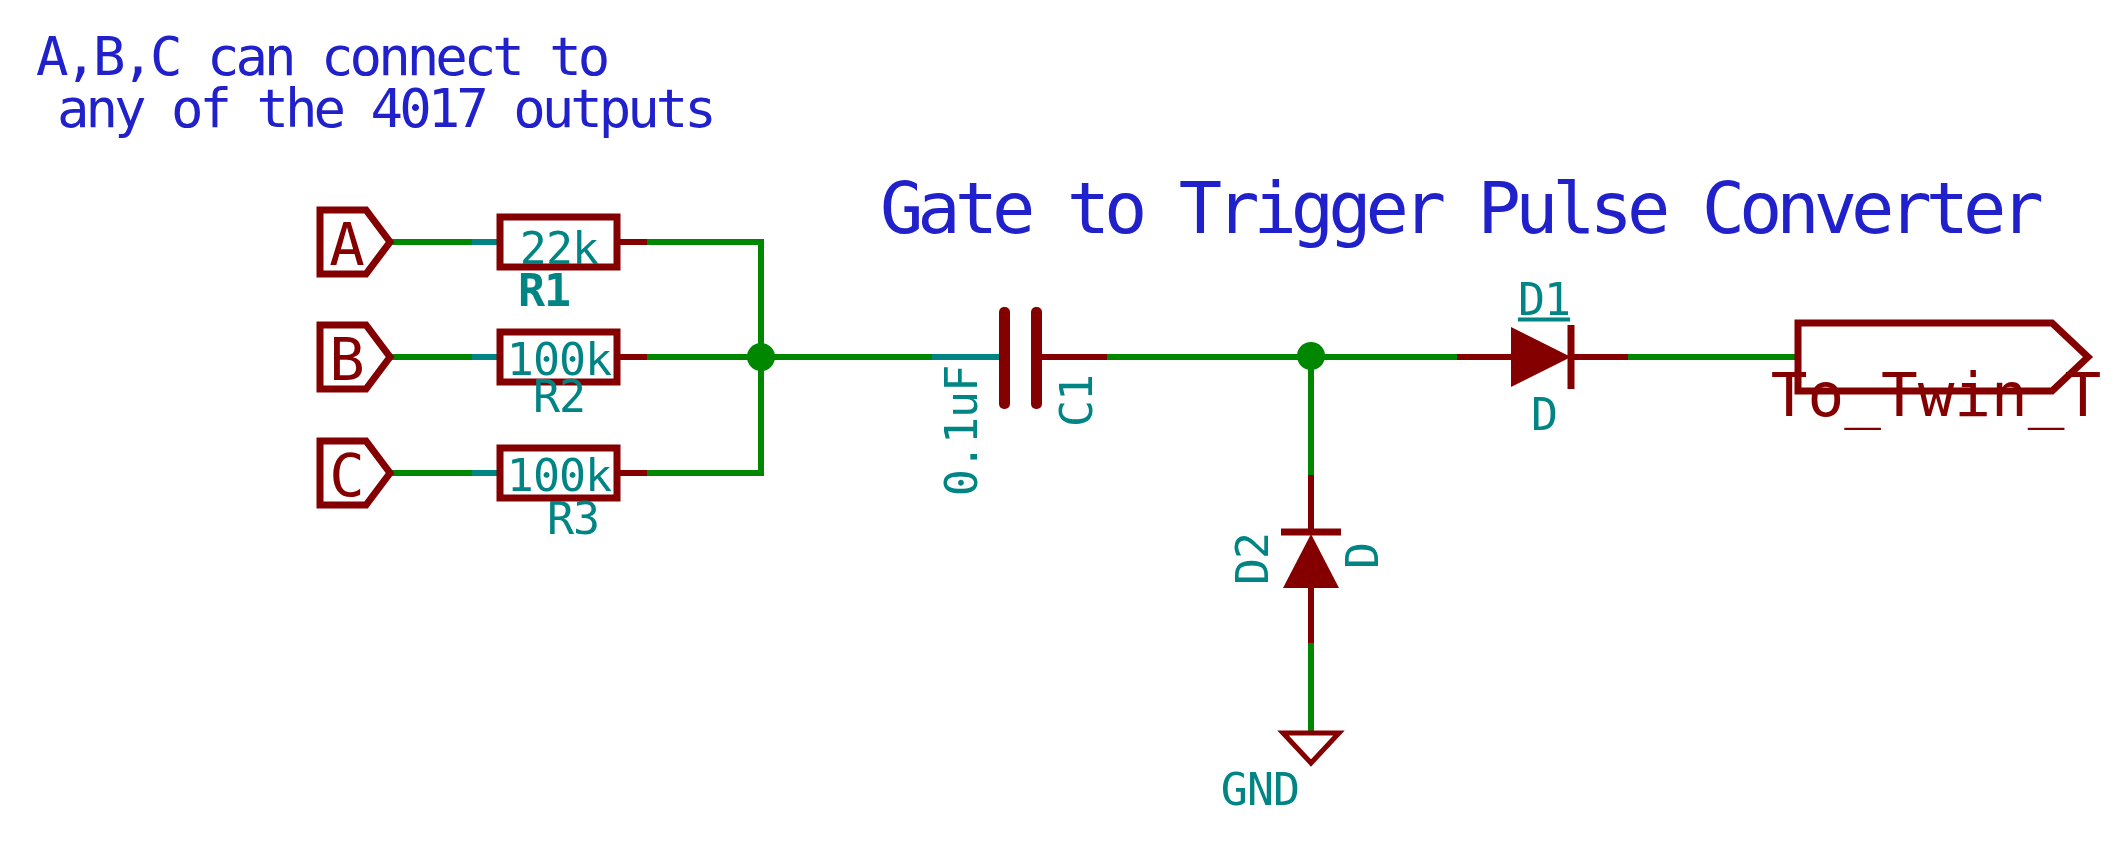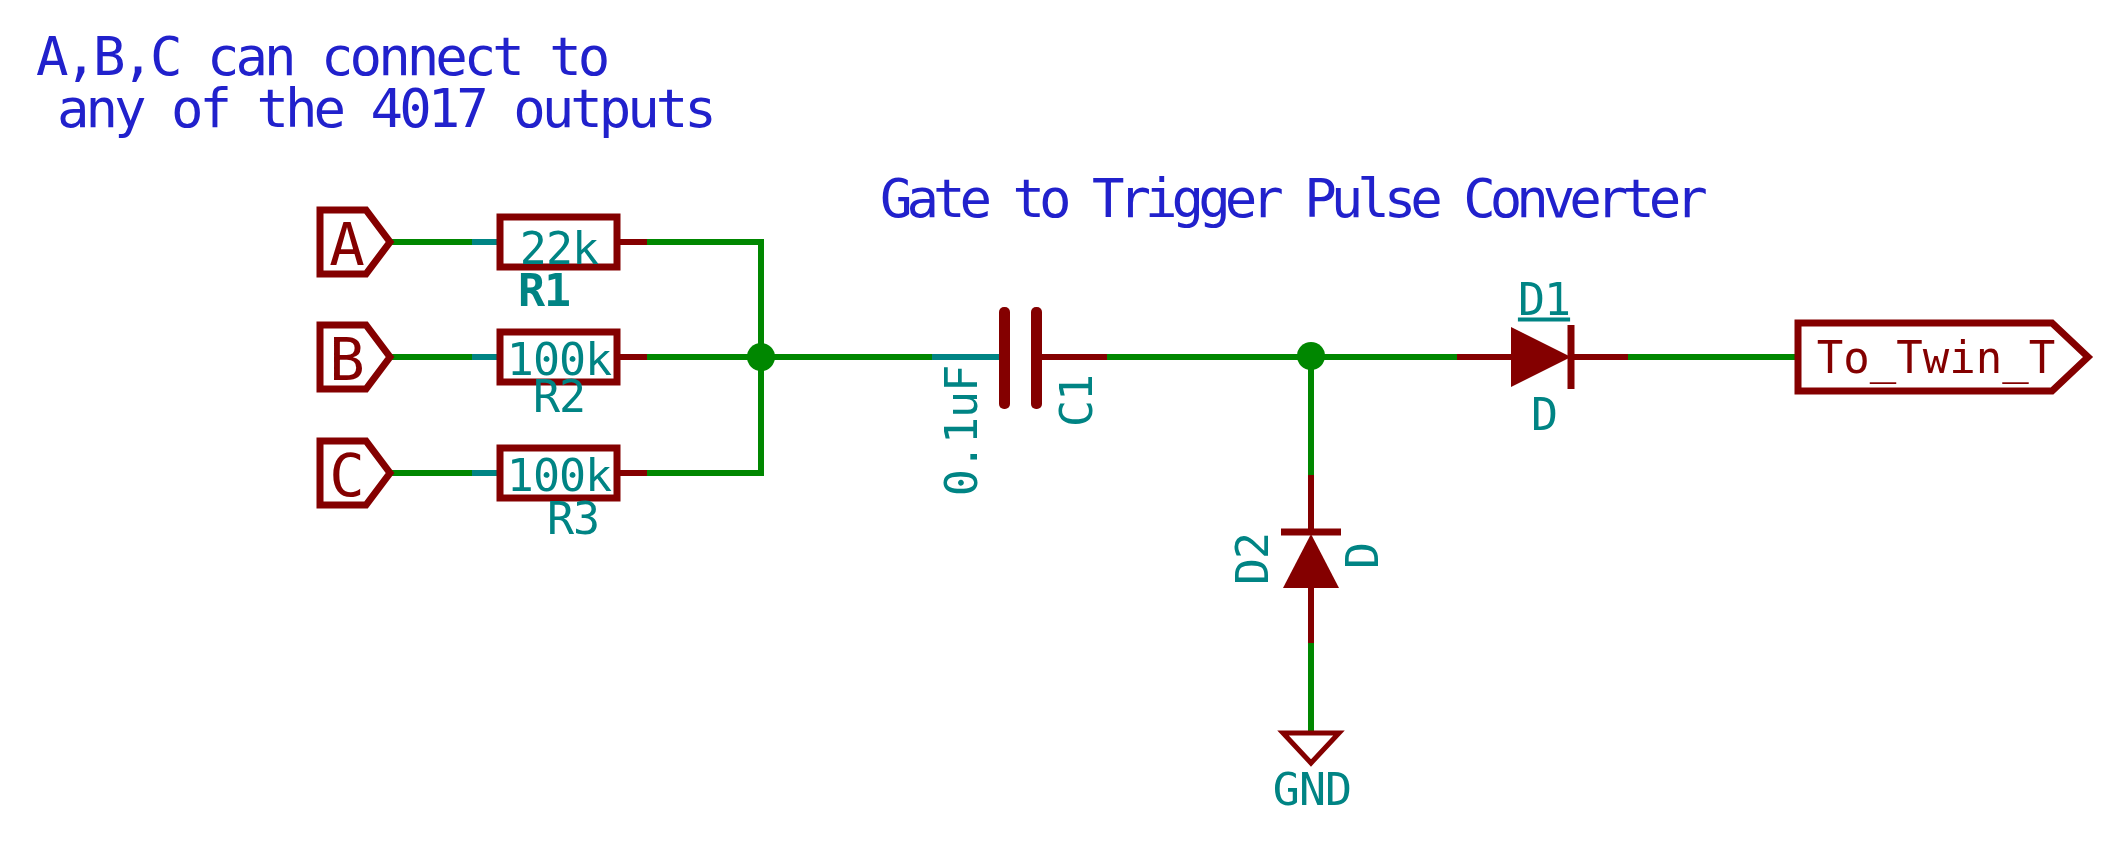--- a/index.html
+++ b/index.html
@@ -21,24 +21,24 @@
   .bar{stroke:var(--component,#840000);stroke-width:7;fill:none;}
   .junction{fill:var(--wire,#008700);stroke:none;}
   
   .t{position:absolute;line-height:1;white-space:pre;transform:translate(-50%,-50%);}
   .tl{position:absolute;line-height:1;white-space:pre;}
   .vert{transform:translate(-50%,-50%) rotate(-90deg);}
   .blue{color:var(--note,#2121CC);}
   .teal{color:var(--field,#008484);}
   .red{color:var(--component,#840000);}
   .note-fs{font-size:54px;letter-spacing:-4px;}
-  .title-fs{font-size:54px;letter-spacing:-6px;}
+  .title-fs{font-size:72px;letter-spacing:-6px;}
   .field-fs{font-size:45px;letter-spacing:-1px;}
   .port-fs{font-size:59px;letter-spacing:0;}
-  .hier-fs{font-size:44px;letter-spacing:0;}
+  .hier-fs{font-size:61px;letter-spacing:0;margin-top:36px;}
 </style>
 </head>
 <body>
 
 <div class="canvas">
 
   <svg class="gfx" width="2128" height="845" viewBox="0 0 2128 845">
 
     <path class="wire" d="M390 242 H472"></path>
     <path class="wire" d="M390 357 H472"></path>
@@ -132,15 +132,15 @@
 
   <div class="t vert teal field-fs" style="left:961px;top:431px;">0.1uF</div>
   <div class="t vert teal field-fs" style="left:1076px;top:401px;">C1</div>
 
   <div class="t teal field-fs" style="left:1544px;top:299px;text-decoration:underline;">D1</div>
   <div class="t teal field-fs" style="left:1544px;top:414px;">D</div>
 
   <div class="t vert teal field-fs" style="left:1252px;top:559px;">D2</div>
   <div class="t vert teal field-fs" style="left:1362px;top:556px;">D</div>
 
-  <div class="t teal field-fs" style="left:1312px;top:789px;">GND</div>
+  <div class="t teal field-fs" style="left:1260px;top:789px;">GND</div>
 
 </div>
 
 </body></html>

